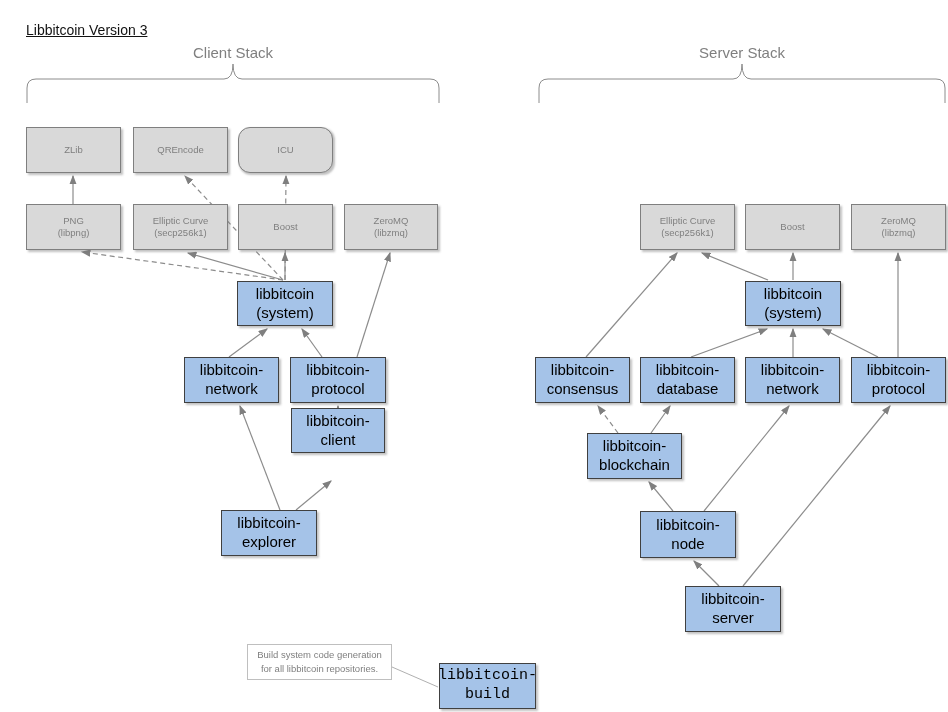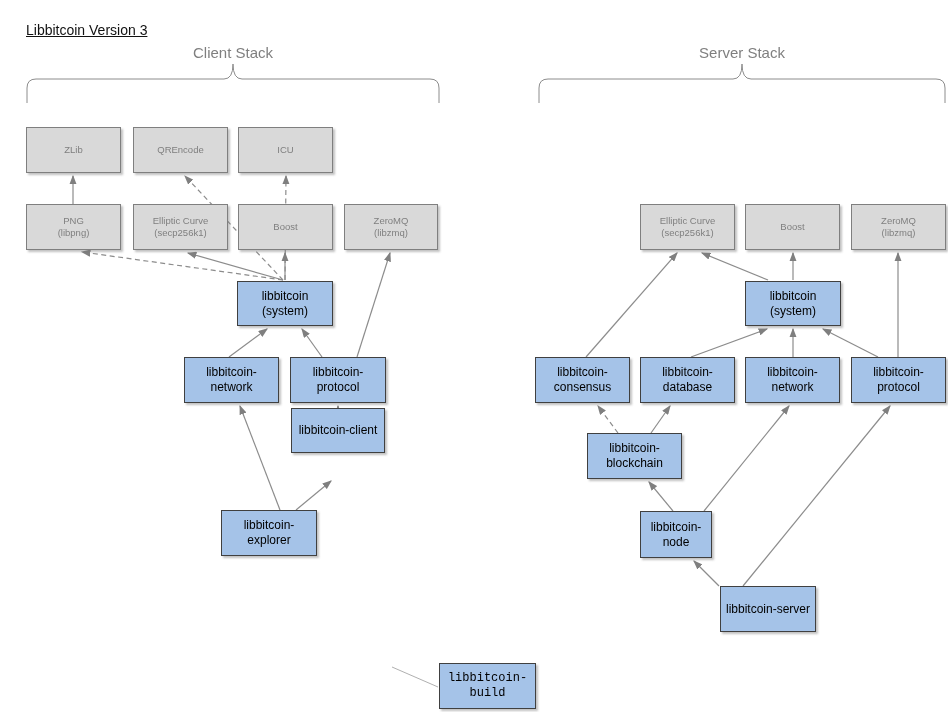--- a/index.html
+++ b/index.html
@@ -33,21 +33,21 @@
     background:var(--ext-fill,#d9d9d9);
     border:1.5px solid var(--ext-border,#7f7f7f);
     color:var(--text-muted,#7f7f7f);
     font-size:9.5px;
     box-shadow:1.5px 1.5px 2px rgba(120,120,120,0.45);
   }
   .node.internal{
     background:var(--int-fill,#a5c3e8);
     border:1.5px solid var(--int-border,#404040);
     color:#000;
-    font-size:12px;
+    font-size:15px;
     box-shadow:1.5px 1.5px 2px rgba(120,120,120,0.45);
   }
   .note-box{
     position:absolute;z-index:1;
     left:247px;top:644px;width:145px;height:36px;
     display:flex;align-items:center;justify-content:center;
     background:#fff;border:1px solid #bfbfbf;
     color:var(--text-muted,#7f7f7f);font-size:9.5px;text-align:center;
     white-space:pre-line;line-height:1.45;box-sizing:border-box;
   }
@@ -102,21 +102,21 @@
         <line x1="704" y1="511" x2="789" y2="406" class="solid" marker-end="url(#arrow)"></line>
         <line x1="719" y1="586" x2="694" y2="561" class="solid" marker-end="url(#arrow)"></line>
         <line x1="743" y1="586" x2="890" y2="406" class="solid" marker-end="url(#arrow)"></line>
         <line x1="392" y1="667" x2="438" y2="687" class="plain"></line>
       </g>
   </svg>
 
   <div id="nodes">
       <div class="node external" style="left: 26px; top: 127px; width: 95px; height: 46px;">ZLib</div>
       <div class="node external" style="left: 133px; top: 127px; width: 95px; height: 46px; text-align: right;">QREncode</div>
-      <div class="node external" style="left: 238px; top: 127px; width: 95px; height: 46px;">ICU</div>
+      <div class="node external" style="left: 238px; top: 127px; width: 95px; height: 46px; border-radius: 12px;">ICU</div>
       <div class="node external" style="left: 26px; top: 204px; width: 95px; height: 46px;">PNG
 (libpng)</div>
       <div class="node external" style="left: 133px; top: 204px; width: 95px; height: 46px;">Elliptic Curve
 (secp256k1)</div>
       <div class="node external" style="left: 238px; top: 204px; width: 95px; height: 46px;">Boost</div>
       <div class="node external" style="left: 344px; top: 204px; width: 94px; height: 46px;">ZeroMQ
 (libzmq)</div>
       <div class="node internal" style="left: 237px; top: 281px; width: 96px; height: 45px;">libbitcoin (system)</div>
       <div class="node internal" style="left: 184px; top: 357px; width: 95px; height: 46px;">libbitcoin-network</div>
       <div class="node internal" style="left: 290px; top: 357px; width: 96px; height: 46px;">libbitcoin-protocol</div>
@@ -128,19 +128,21 @@
       <div class="node external" style="left: 851px; top: 204px; width: 95px; height: 46px;">ZeroMQ
 (libzmq)</div>
       <div class="node internal" style="left: 745px; top: 281px; width: 96px; height: 45px;">libbitcoin (system)</div>
       <div class="node internal" style="left: 535px; top: 357px; width: 95px; height: 46px;">libbitcoin-
 consensus</div>
       <div class="node internal" style="left: 640px; top: 357px; width: 95px; height: 46px;">libbitcoin-database</div>
       <div class="node internal" style="left: 745px; top: 357px; width: 95px; height: 46px;">libbitcoin-network</div>
       <div class="node internal" style="left: 851px; top: 357px; width: 95px; height: 46px;">libbitcoin-protocol</div>
       <div class="node internal" style="left: 587px; top: 433px; width: 95px; height: 46px;">libbitcoin-
 blockchain</div>
-      <div class="node internal" style="left: 640px; top: 511px; width: 72px; height: 47px;">libbitcoin-node</div>
-      <div class="node internal" style="left: 720px; top: 586px; width: 96px; height: 46px;">libbitcoin-server</div>
+      <div class="node internal" style="left: 640px; top: 511px; width: 96px; height: 47px;">libbitcoin-node</div>
+      <div class="node internal" style="left: 685px; top: 586px; width: 96px; height: 46px;">libbitcoin-server</div>
       <div class="node internal" style="left: 439px; top: 663px; width: 97px; height: 46px; font-family: Liberation Mono, monospace;">libbitcoin-build</div>
     </div>
 
+  <div class="note-box">Build system code generation
+for all libbitcoin repositories.</div>
 
 </div>
 
 </body></html>

